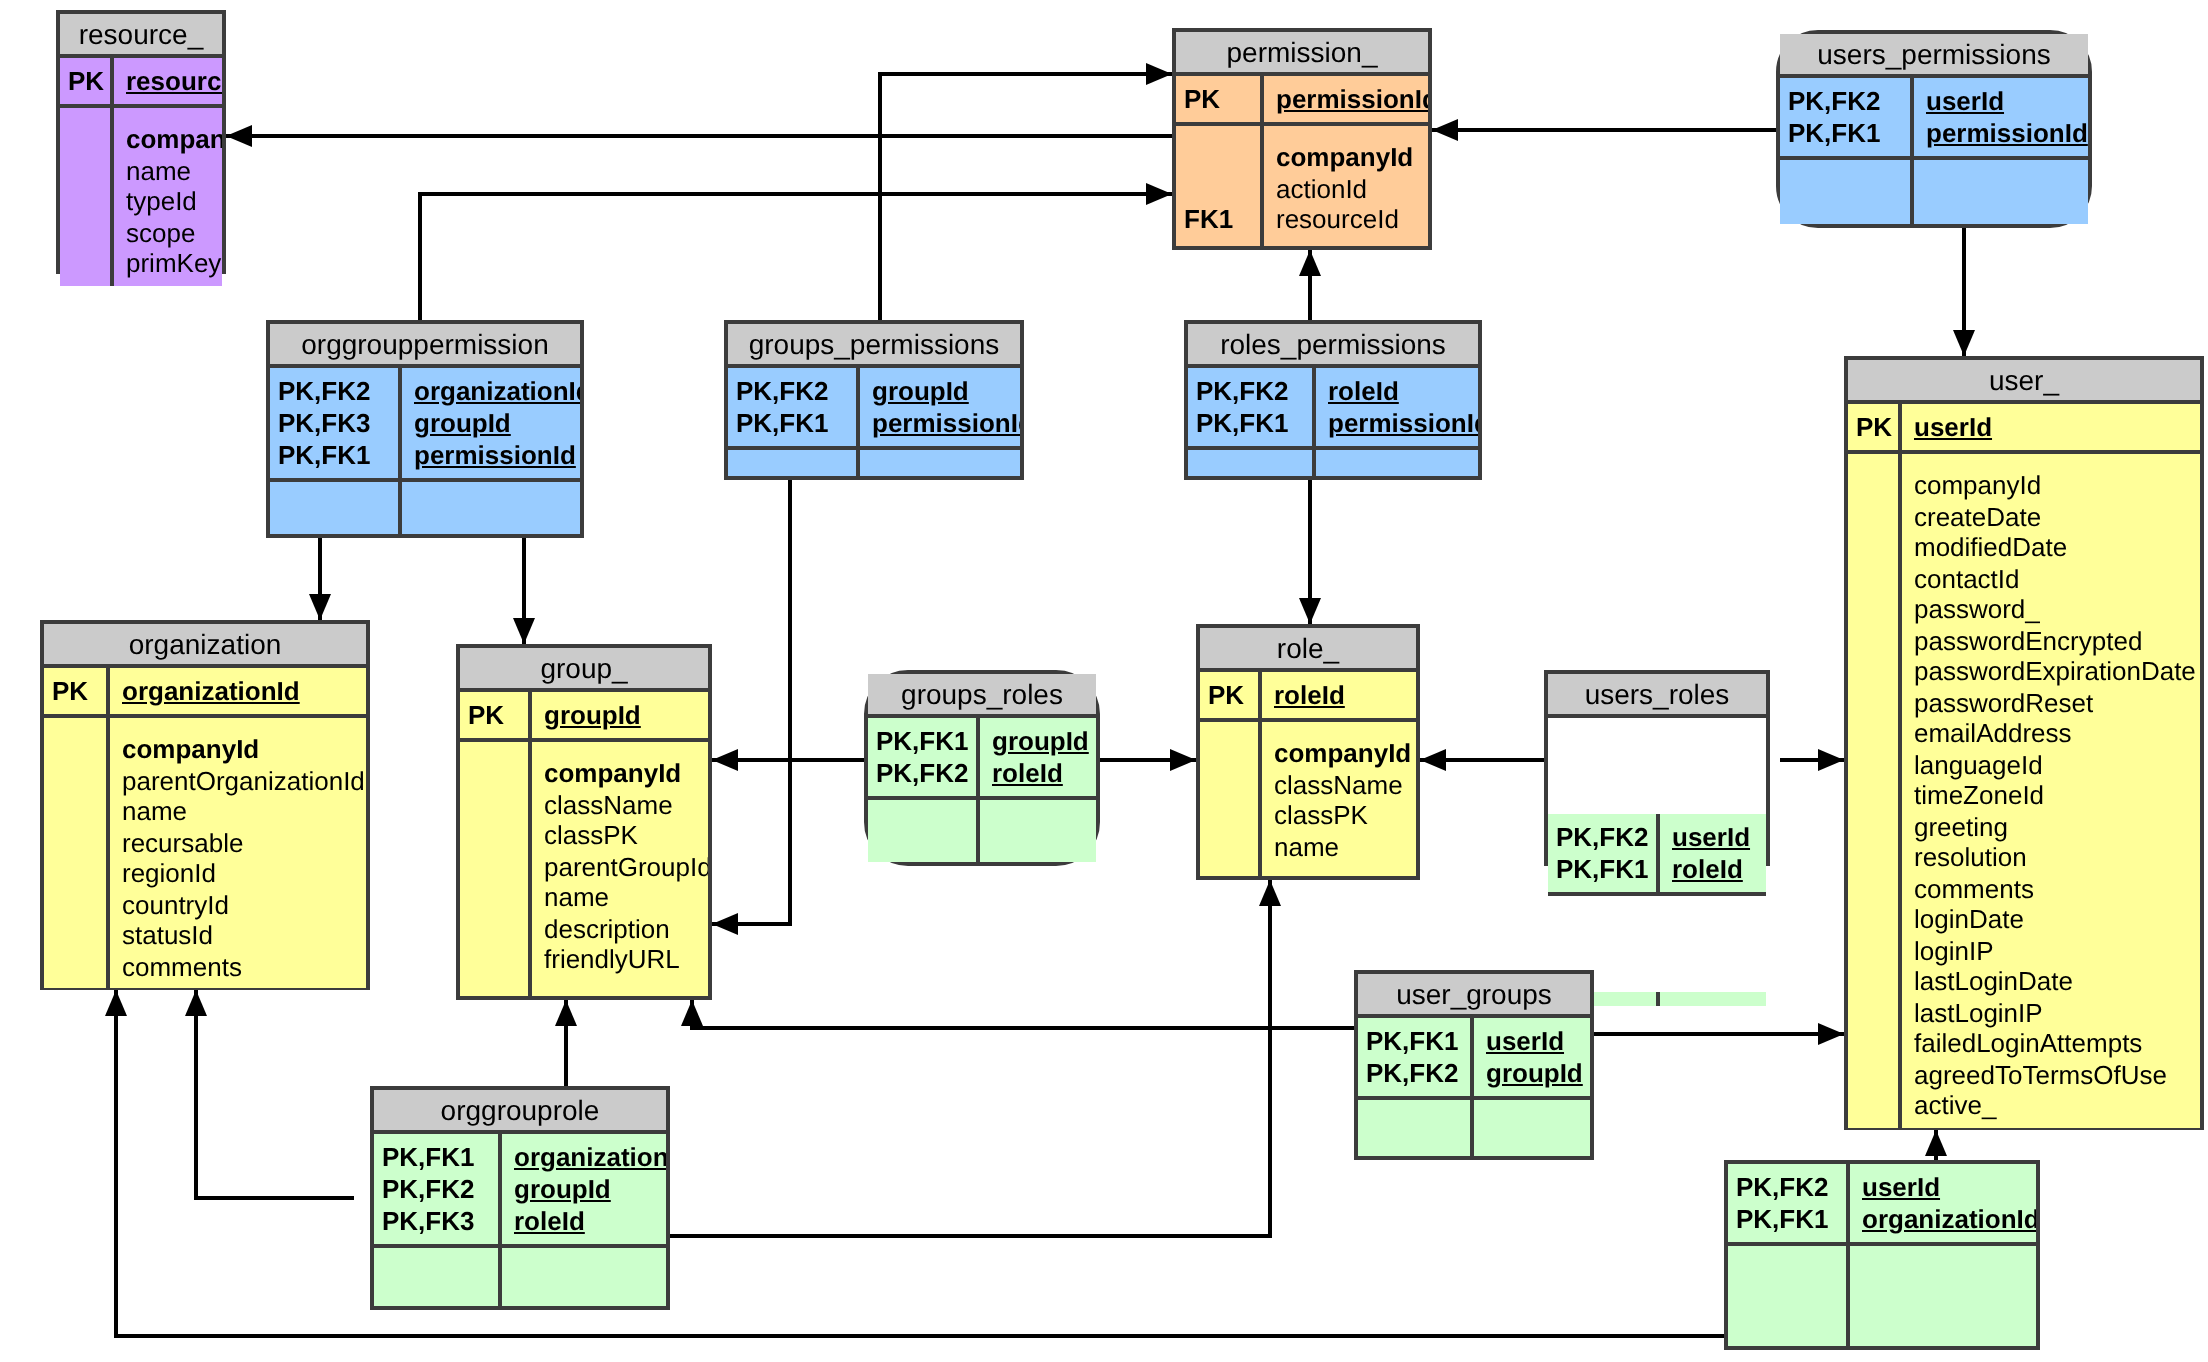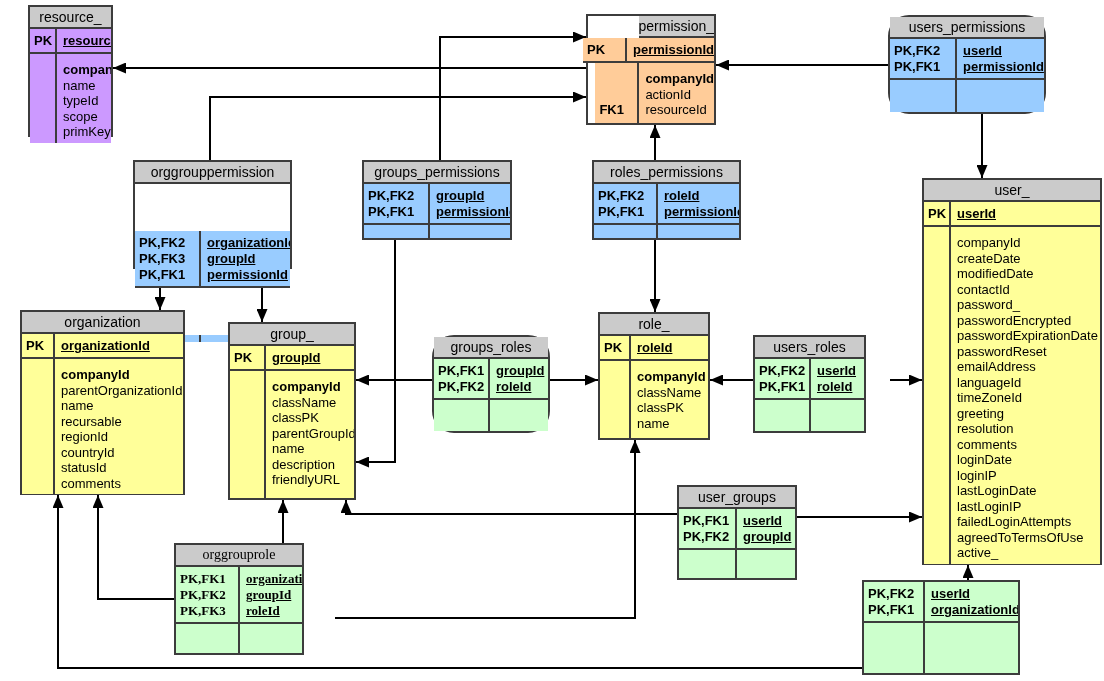--- a/index.html
+++ b/index.html
@@ -75,21 +75,21 @@
         </div>
         <div class="vcol">
           <div class="vline b">companyId</div>
           <div class="vline">name</div>
           <div class="vline">typeId</div>
           <div class="vline">scope</div>
           <div class="vline">primKey</div>
         </div>
       </div>
     </div>
-    <div class="tbl" style="left: 586px; top: 14px; width: 130px; height: 111px; align-items: flex-end;">
+    <div class="tbl" style="left: 586px; top: 14px; width: 130px; height: 111px;">
       <div class="hdr">permission_</div>
       <div class="sec keys" style="background: rgb(255, 204, 153);">
         <div class="kcol" style="width: 44px;">
           <div class="kline">PK</div>
         </div>
         <div class="vcol">
           <div class="vline pk">permissionId</div>
         </div>
       </div>
       <div class="sec attrs grow" style="background: rgb(255, 204, 153);">
@@ -115,21 +115,21 @@
         <div class="vcol">
           <div class="vline pk">userId</div>
           <div class="vline pk">permissionId</div>
         </div>
       </div>
       <div class="sec grow" style="background: rgb(153, 204, 255);">
         <div class="kcol" style="width: 67px;"></div>
         <div class="vcol"></div>
       </div>
     </div>
-    <div class="tbl" style="left: 133px; top: 160px; width: 159px; height: 109px; gap: 47px;">
+    <div class="tbl" style="left: 133px; top: 160px; width: 159px; height: 109px;">
       <div class="hdr">orggrouppermission</div>
       <div class="sec keys" style="background: rgb(153, 204, 255);">
         <div class="kcol" style="width: 66px;">
           <div class="kline">PK,FK2</div>
           <div class="kline">PK,FK3</div>
           <div class="kline">PK,FK1</div>
         </div>
         <div class="vcol">
           <div class="vline pk">organizationId</div>
           <div class="vline pk">groupId</div>
@@ -333,21 +333,21 @@
           <div class="kline">&nbsp;</div>
         </div>
         <div class="vcol">
           <div class="vline b">companyId</div>
           <div class="vline">className</div>
           <div class="vline">classPK</div>
           <div class="vline">name</div>
         </div>
       </div>
     </div>
-    <div class="tbl" style="left: 753px; top: 335px; width: 113px; height: 98px;">
+    <div class="tbl" style="left: 772px; top: 335px; width: 113px; height: 98px; gap: 48px;">
       <div class="hdr">users_roles</div>
       <div class="sec keys" style="background: rgb(204, 255, 204);">
         <div class="kcol" style="width: 56px;">
           <div class="kline">PK,FK2</div>
           <div class="kline">PK,FK1</div>
         </div>
         <div class="vcol">
           <div class="vline pk">userId</div>
           <div class="vline pk">roleId</div>
         </div>
@@ -367,21 +367,21 @@
         <div class="vcol">
           <div class="vline pk">userId</div>
           <div class="vline pk">groupId</div>
         </div>
       </div>
       <div class="sec grow" style="background: rgb(204, 255, 204);">
         <div class="kcol" style="width: 58px;"></div>
         <div class="vcol"></div>
       </div>
     </div>
-    <div class="tbl" style="left: 174px; top: 543px; width: 130px; height: 112px; font-family: Liberation Serif, serif;">
+    <div class="tbl" style="left: 185px; top: 543px; width: 150px; height: 112px;">
       <div class="hdr">orggrouprole</div>
       <div class="sec keys" style="background: rgb(204, 255, 204);">
         <div class="kcol" style="width: 64px;">
           <div class="kline">PK,FK1</div>
           <div class="kline">PK,FK2</div>
           <div class="kline">PK,FK3</div>
         </div>
         <div class="vcol">
           <div class="vline pk">organizationId</div>
           <div class="vline pk">groupId</div>

